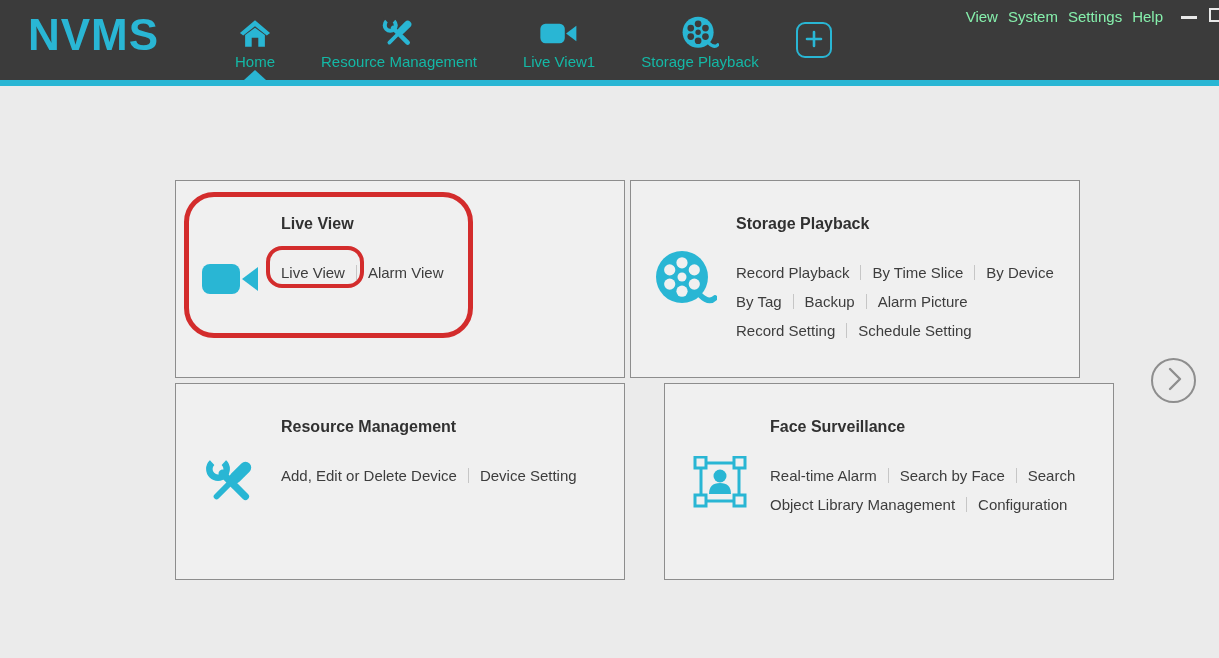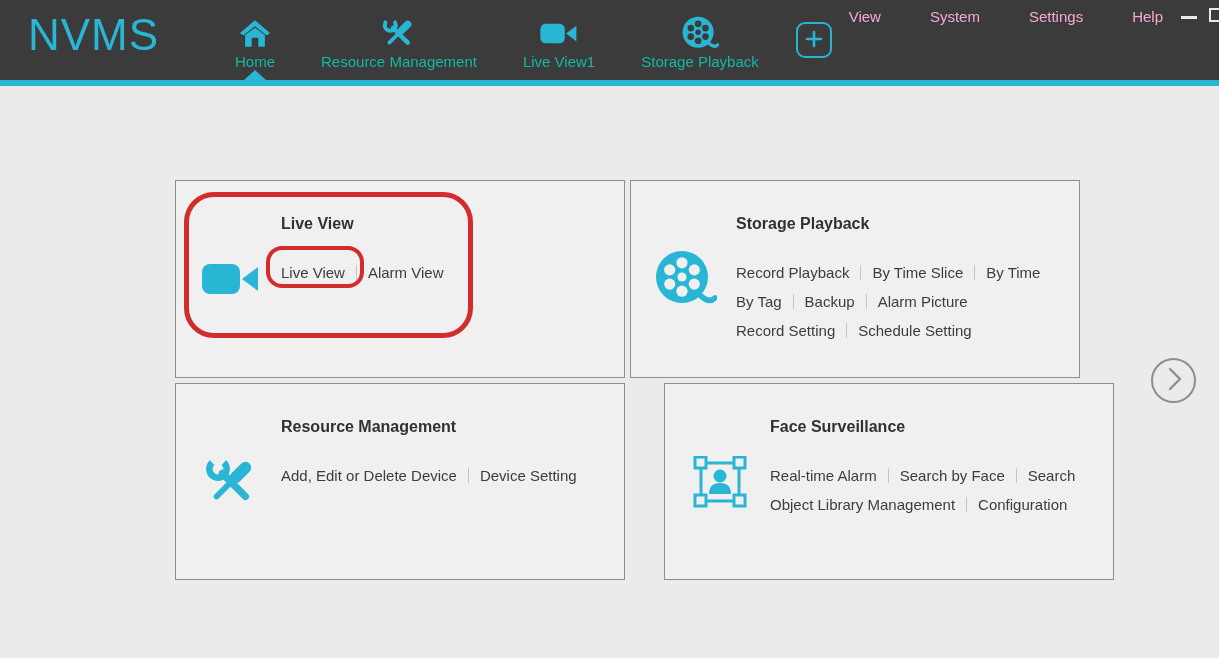--- a/index.html
+++ b/index.html
@@ -3,35 +3,35 @@
 <meta charset="utf-8">
 <style>
   * { margin:0; padding:0; box-sizing:border-box; }
   html,body { width:1219px; height:658px; overflow:hidden;
     font-family:"Liberation Sans", sans-serif; }
   .app { position:relative; width:1219px; height:658px; background:var(--page-bg,#ebebeb); }
 
   
   header { position:relative; width:100%; height:86px; background:var(--header-bg,#3b3b3b);
     border-bottom:6px solid var(--accent,#29b6d4); overflow:hidden; }
-  .logo { position:absolute; left:28px; top:10px; font-size:44px; font-weight:normal;
+  .logo { position:absolute; left:28px; top:10px; font-size:44px; font-weight:bold;
     color:var(--accent); letter-spacing:1px;text-align:right; }
   nav { position:absolute; left:212px; top:0; height:80px; display:flex; align-items:stretch; }
   .tab { position:relative; height:80px; display:flex; flex-direction:column;
     justify-content:flex-end; align-items:center; padding:0 23px 10px 23px; cursor:pointer; }
   .tab .ticon { height:34px; display:flex; align-items:center; justify-content:center; margin-bottom:3px; }
   .tab-label { color:#14b8a6; font-size:15px; white-space:nowrap; }
   .tab-indicator { position:absolute; bottom:0; left:50%; transform:translateX(-50%);
     width:0; height:0; border-left:11px solid transparent; border-right:11px solid transparent;
     border-bottom:10px solid var(--accent); }
   .add-tab { align-self:center; margin-left:14px; width:36px; height:36px; background:transparent;
     border:2px solid var(--accent); border-radius:9px; display:flex; align-items:center;
     justify-content:center; cursor:pointer; }
   .menubar { position:absolute; top:8px; right:56px; display:flex; gap:10px; }
-  .menu-item { color:#f9a8d4; font-size:15px; cursor:pointer;margin-left:39px; }
+  .menu-item { color:#86efac; font-size:15px; cursor:pointer; }
   .win-min { position:absolute; top:16px; right:22px; width:16px; height:3px; background:#e8e8e8; cursor:pointer; }
   .win-max { position:absolute; top:8px; right:-4px; width:14px; height:14px; border:2px solid #e8e8e8;
     background:transparent; cursor:pointer; }
 
   
   .ic-fill { fill:var(--accent); }
   .ic-stroke { stroke:var(--accent); fill:none; }
   .tab .hole, header .hole { fill:var(--header-bg); }
   .card .hole { fill:var(--card-bg); }
 
@@ -178,21 +178,21 @@
         </svg>
       </div>
       <div class="card-body">
         <h3 class="card-title">Storage Playback</h3>
         <div class="rows">
           <div class="row">
             <span class="link">Record Playback</span>
             <span class="sep"></span>
             <span class="link">By Time Slice</span>
             <span class="sep"></span>
-            <span class="link">By Time</span>
+            <span class="link">By Device</span>
           </div>
           <div class="row">
             <span class="link">By Tag</span>
             <span class="sep"></span>
             <span class="link">Backup</span>
             <span class="sep"></span>
             <span class="link">Alarm Picture</span>
           </div>
           <div class="row">
             <span class="link">Record Setting</span>

